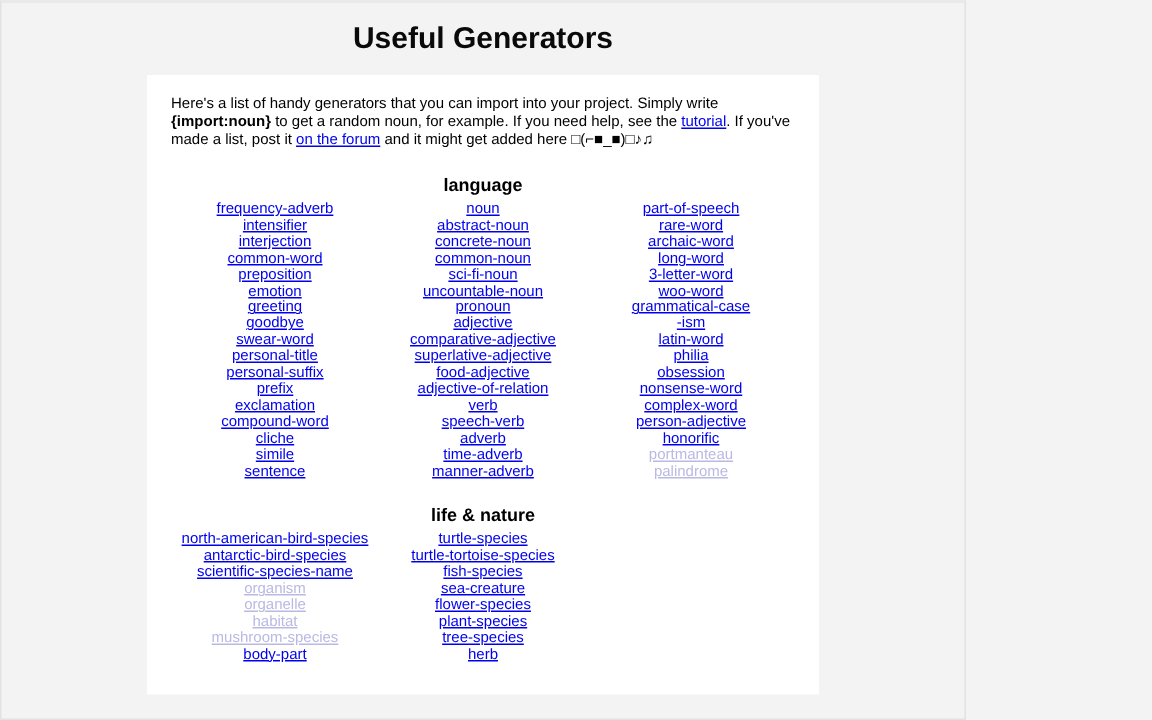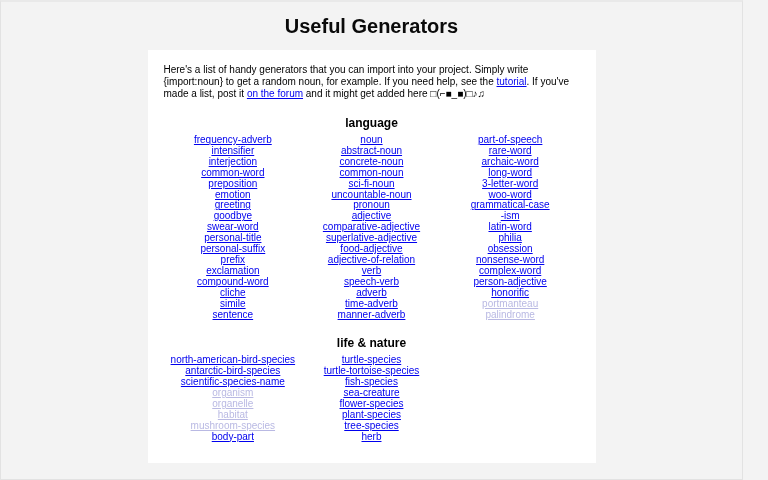--- a/index.html
+++ b/index.html
@@ -4,21 +4,21 @@
 <style>
   * { margin: 0; padding: 0; box-sizing: border-box; }
   html, body { width: 768px; height: 480px; }
   body {
     font-family: "Liberation Sans", sans-serif;
     background: #f3f3f3;
     color: #000;
     overflow: hidden;
   }
   .viewport {
-    width: 743px; height: 480px;
+    width: 644px; height: 480px;
     border: 1px solid #e2e2e2;
     border-top: 2px solid #e9e9e9;
     background: #f3f3f3;
     overflow: hidden;
   }
   h1.page-title {
     text-align: center;
     font-size: 20px;
     font-weight: bold;
     margin: 13px 0 12px 0;
@@ -29,21 +29,21 @@
     margin: 0 auto;
     background: #ffffff;
     padding: 14px 16px 20px 16px;
   }
   .para {
     font-size: 10px;
     line-height: 12px;
     margin-bottom: 12px;
   }
   .seg-plain { font-weight: normal; }
-  .seg-bold { font-weight: normal; margin-top: 28px; }
+  .seg-bold { font-weight: bold; margin-top: 28px; }
   a.seg-link { color: #0000EE; text-decoration: underline; cursor: pointer; }
   .seg-note-label { color: #ff0000; font-weight: bold; }
   .section-title {
     text-align: center;
     font-size: 12px;
     font-weight: bold;
     margin: 16px 0 5px 0;
   }
   .gen-grid {
     display: grid;

